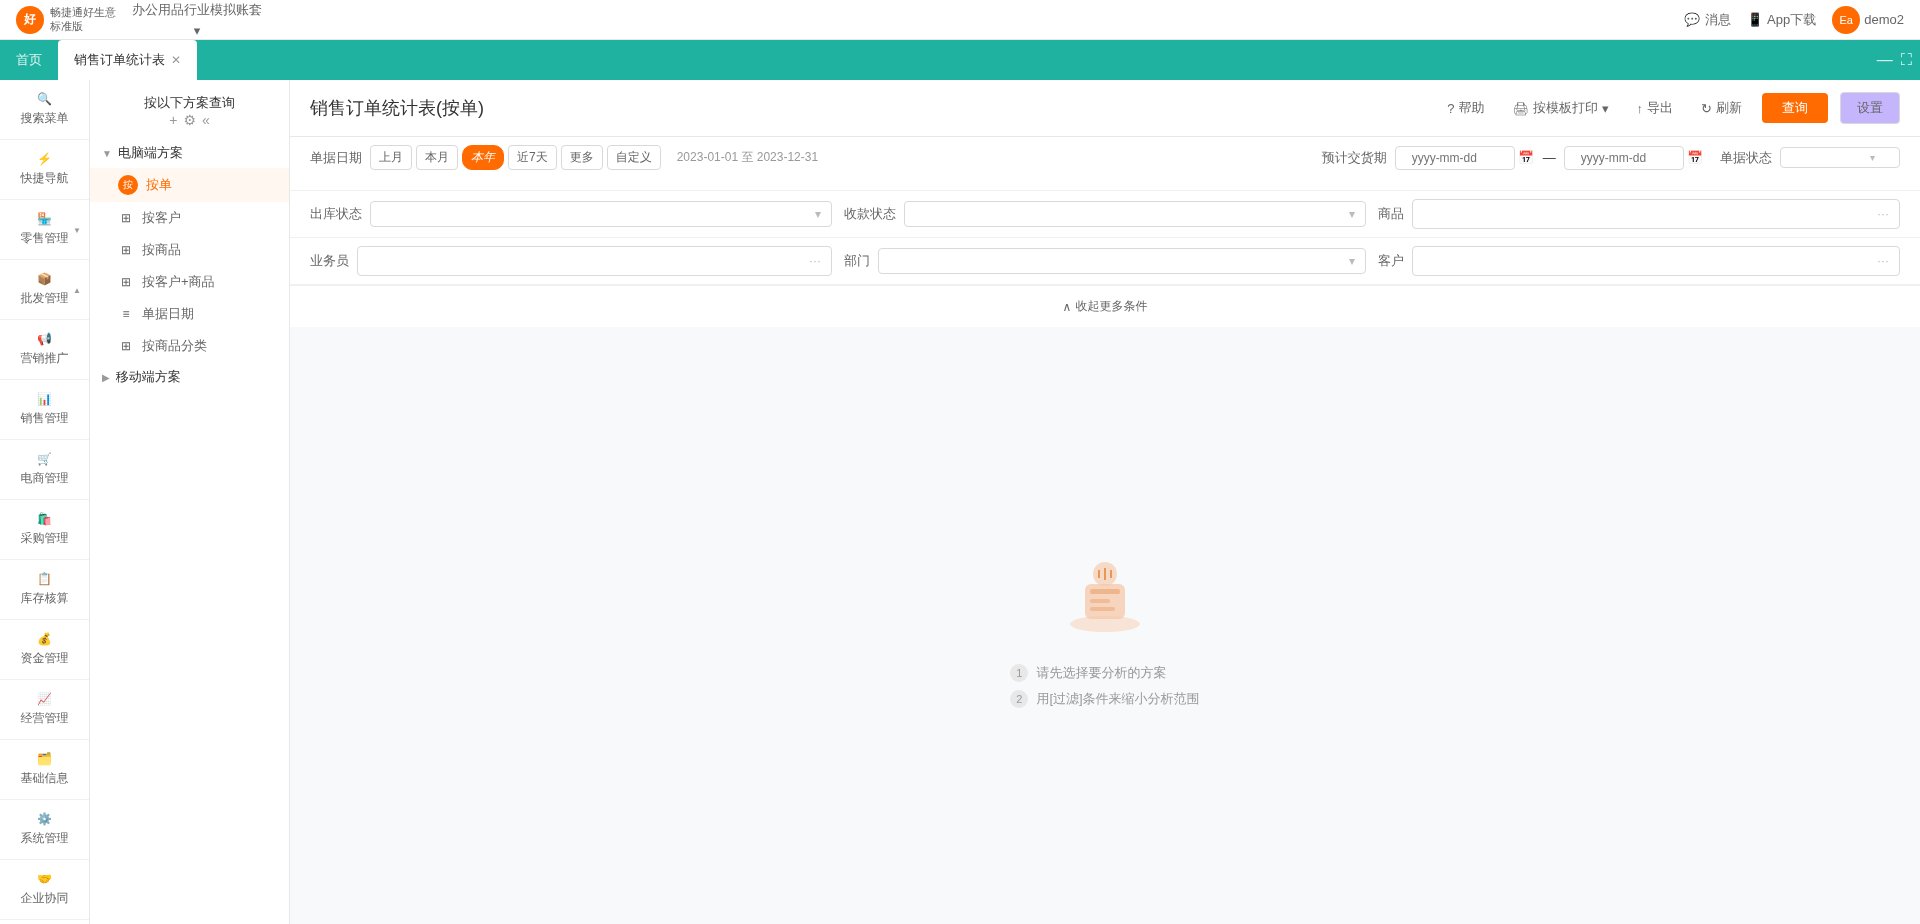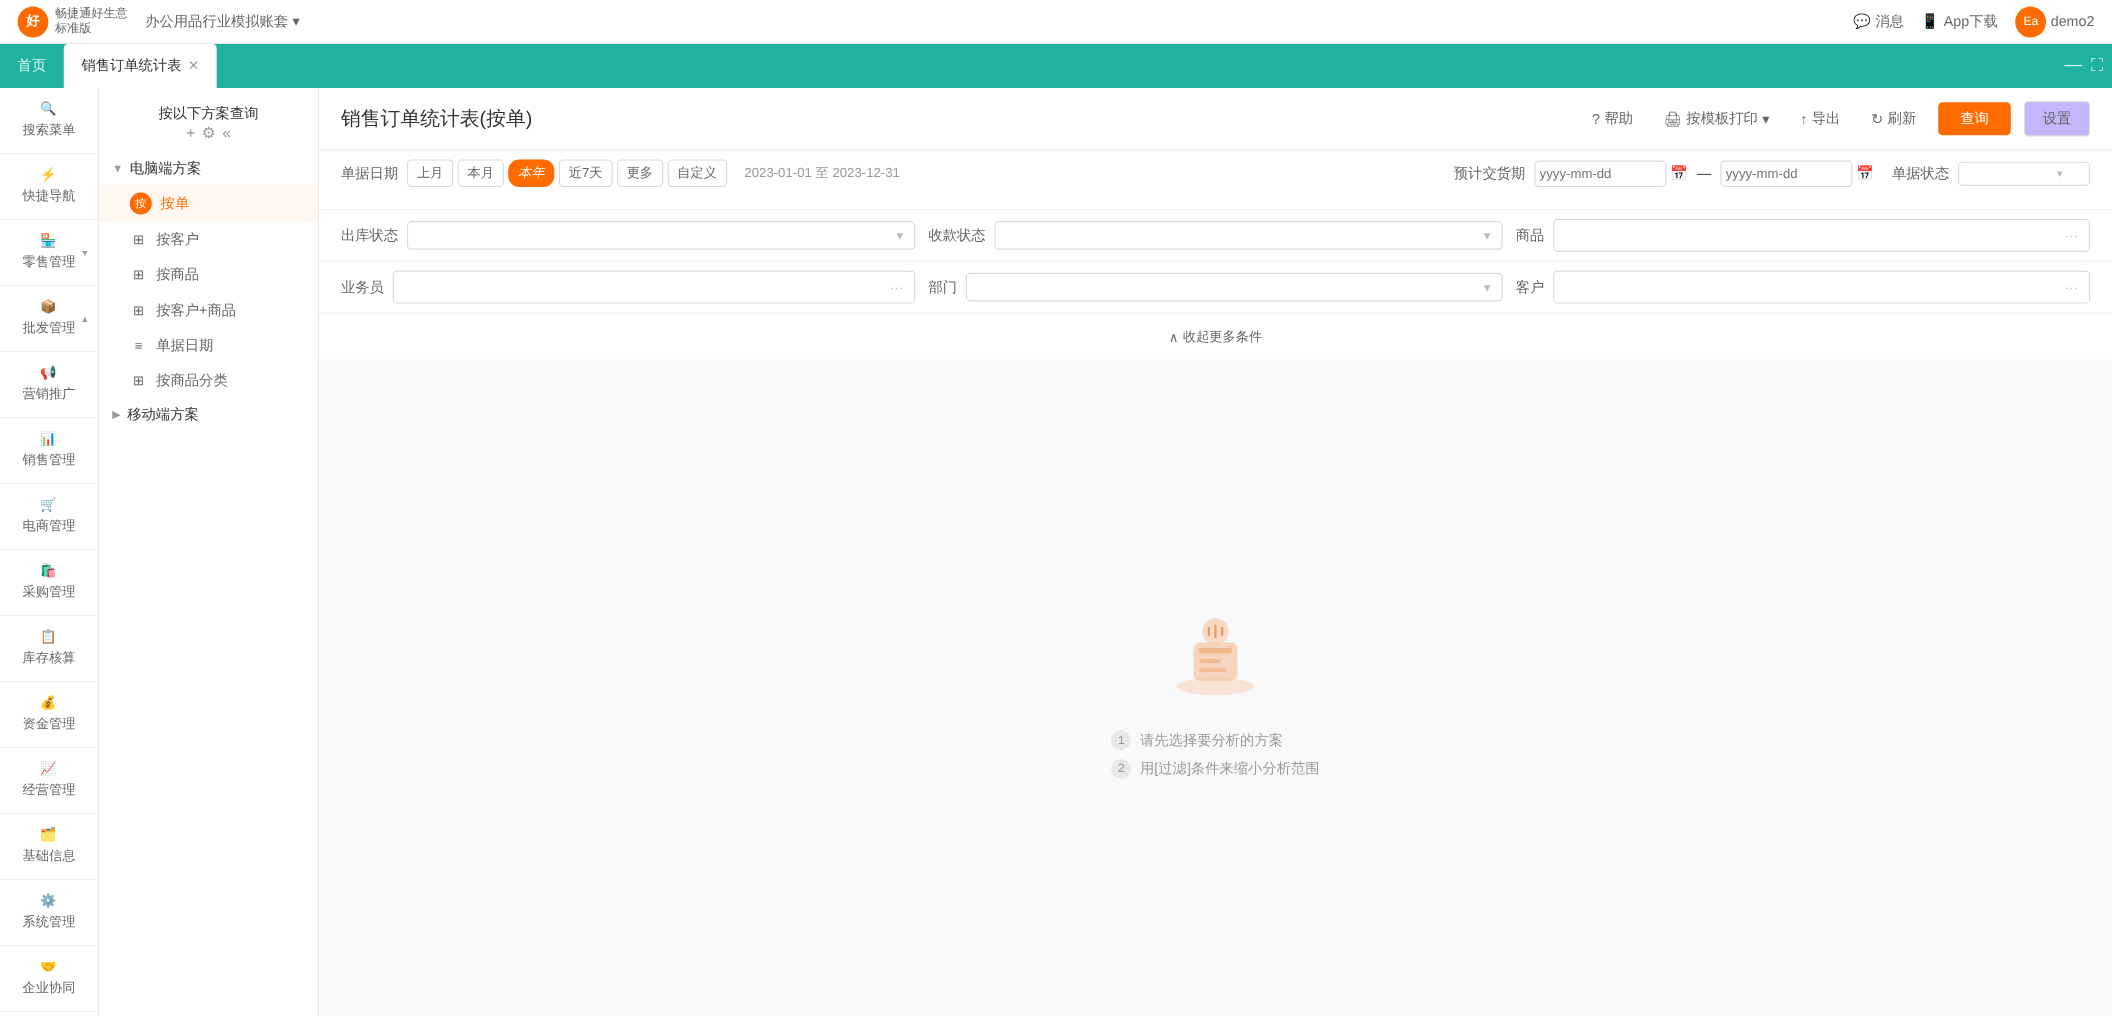--- a/index.html
+++ b/index.html
@@ -4,21 +4,21 @@
   <style>
     * { box-sizing: border-box; margin: 0; padding: 0; }
     body { font-family: 'Microsoft YaHei', Arial, sans-serif; font-size: 13px; background: #f0f2f5; color: #333; display: flex; flex-direction: column; height: 100vh; overflow: hidden; }
 
     
     .top-bar { height: 40px; background: #fff; display: flex; align-items: center; padding: 0 16px; border-bottom: 1px solid #e8e8e8; justify-content: space-between; flex-shrink: 0; }
     .top-bar-left { display: flex; align-items: center; gap: 8px; }
     .logo-area { display: flex; align-items: center; gap: 6px; }
     .logo-icon { width: 28px; height: 28px; background: #ff6b00; border-radius: 50%; display: flex; align-items: center; justify-content: center; color: white; font-size: 12px; font-weight: bold; }
     .logo-text { font-size: 11px; color: #666; line-height: 1.2; }
-    .app-selector { display: flex; align-items: center; gap: 4px; color: #666; font-size: 13px; cursor: pointer; padding: 0 8px; }
+    .app-selector { display: flex; align-items: center; gap: 4px; color: #666; font-size: 13px; cursor: pointer; padding: 0 8px; flex-direction: column; }
     .top-bar-right { display: flex; align-items: center; gap: 16px; color: #666; font-size: 13px; }
     .top-bar-right .item { display: flex; align-items: center; gap: 4px; cursor: pointer; }
     .avatar { width: 28px; height: 28px; background: #ff6b00; border-radius: 50%; display: flex; align-items: center; justify-content: center; color: white; font-size: 11px; overflow: hidden; }
 
     
     .tab-bar { height: 40px; background: #20b2a0; display: flex; align-items: center; padding: 0 0 0 0; flex-shrink: 0; position: relative; }
     .tab-item { height: 40px; display: flex; align-items: center; padding: 0 16px; cursor: pointer; color: rgba(255,255,255,0.85); font-size: 13px; gap: 6px; }
     .tab-item.home { background: transparent; font-family: Liberation Mono, monospace; }
     .tab-item.active { background: #fff; color: #333; border-radius: 4px 4px 0 0; }
     .tab-item .close-btn { font-size: 12px; color: #999; cursor: pointer; }
@@ -63,21 +63,21 @@
     .btn-primary { background: #ff6b00; color: white; border: none; border-radius: 4px; padding: 6px 20px; font-size: 13px; cursor: pointer; }
     .btn-secondary { background: #c4b5fd; color: #666; border: 1px solid #d9d9d9; border-radius: 4px; padding: 6px 16px; font-size: 13px; cursor: pointer; }
     .filter-row { display: flex; align-items: center; gap: 16px; margin-bottom: 12px; flex-wrap: wrap; }
     .filter-item { display: flex; align-items: center; gap: 8px; }
     .filter-label { color: #666; font-size: 13px; white-space: nowrap; flex-shrink: 0; }
     .date-btn-group { display: flex; gap: 4px; align-items: center; }
     .date-btn { padding: 3px 8px; border: 1px solid #d9d9d9; border-radius: 4px; background: #fff; color: #666; font-size: 12px; cursor: pointer; }
     .date-btn.active { background: #ff6b00; color: white; border-color: #ff6b00; border-radius: 10px; font-style: italic; }
     .date-range { color: #999; font-size: 12px; }
     .date-input { display: flex; align-items: center; gap: 4px; }
-    .date-input input { border: 1px solid #d9d9d9; border-radius: 4px; padding: 4px 4px; font-size: 12px; color: #ef4444; width: 120px; }
+    .date-input input { border: 1px solid #d9d9d9; border-radius: 4px; padding: 4px 16px; font-size: 12px; color: #ef4444; width: 120px; }
     .date-input .cal-icon { color: #bbb; cursor: pointer; }
     .select-box { border: 1px solid #d9d9d9; border-radius: 4px; padding: 4px 24px 4px 8px; font-size: 12px; color: #999; background: #fff; cursor: pointer; position: relative; min-width: 120px; display: flex; align-items: center; justify-content: space-between; }
     .select-box .arrow { color: #bbb; font-size: 10px; }
     .collapse-btn { display: flex; align-items: center; gap: 4px; color: #666; font-size: 12px; cursor: pointer; justify-content: center; padding: 6px; }
 
     
     .empty-state { flex: 1; display: flex; flex-direction: column; align-items: center; justify-content: center; background: #f8f9fa; }
     .empty-icon { width: 100px; height: 100px; margin-bottom: 20px; }
     .empty-steps { display: flex; flex-direction: column; gap: 8px; }
     .empty-step { display: flex; align-items: center; gap: 8px; color: #999; font-size: 13px; }

